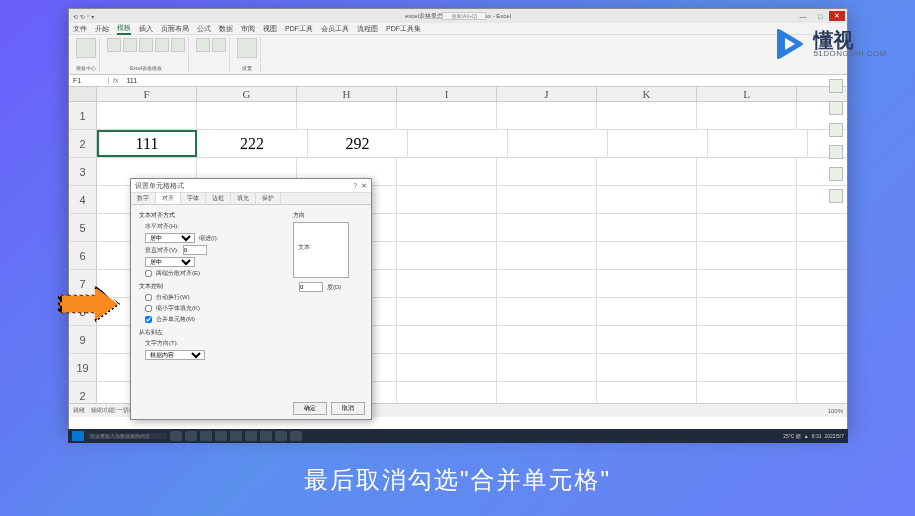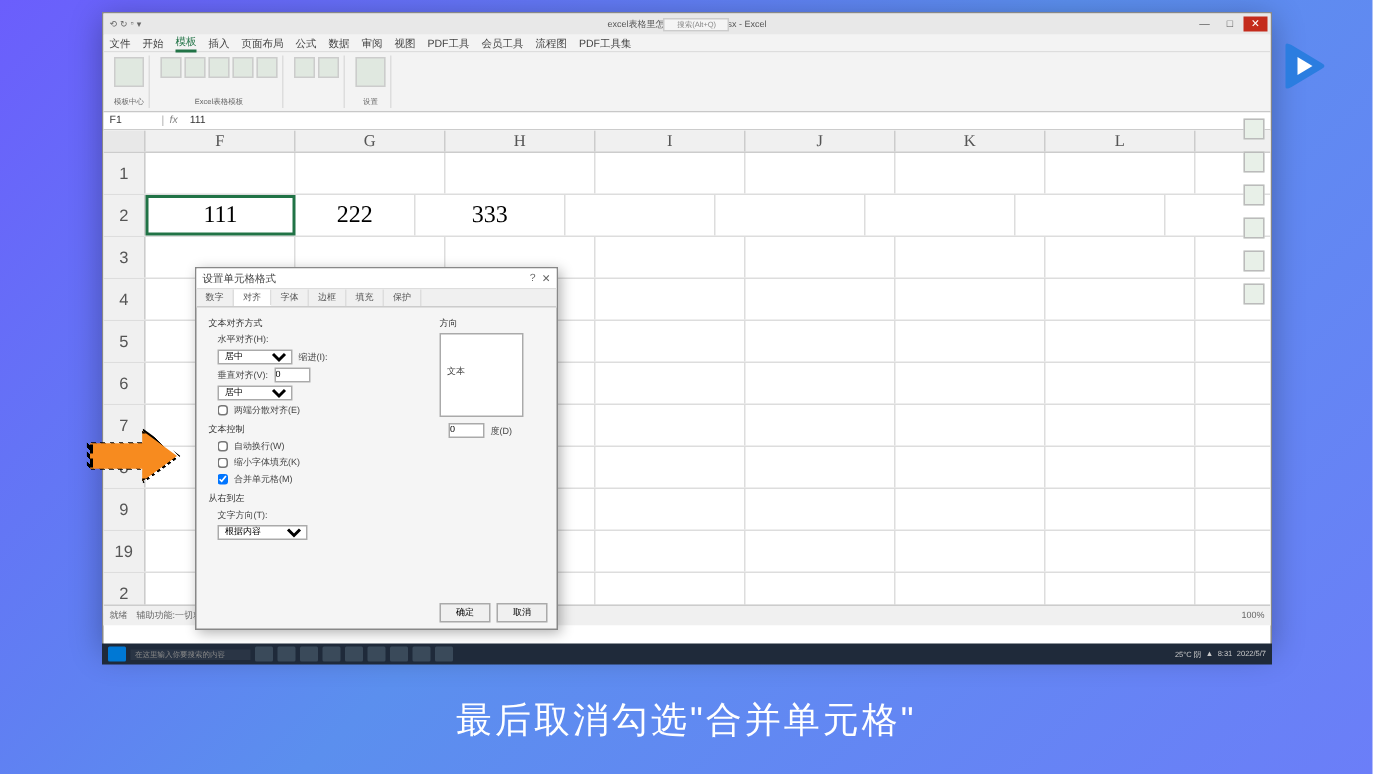--- a/index.html
+++ b/index.html
@@ -163,22 +163,22 @@
           <div class="cell" style="width: 100px;"></div>
           <div class="cell" style="width: 100px;"></div>
           <div class="cell" style="width: 100px;"></div>
           <div class="cell" style="width: 100px;"></div>
           <div class="cell" style="width: 100px;"></div>
           <div class="cell" style="width: 100px;"></div>
         </div>
         <div class="row">
           <div class="row-h">2</div>
           <div class="cell sel" style="width: 100px;">111</div>
-          <div class="cell" style="width: 80px;">222</div>
-          <div class="cell" style="width: 100px;">333</div>
+          <div class="cell" style="width: 111px;">222</div>
+          <div class="cell" style="width: 100px;">292</div>
           <div class="cell" style="width: 100px;"></div>
           <div class="cell" style="width: 100px;"></div>
           <div class="cell" style="width: 100px;"></div>
           <div class="cell" style="width: 100px;"></div>
         </div>
         <div class="row">
           <div class="row-h">3</div>
           <div class="cell" style="width: 100px;"></div>
           <div class="cell" style="width: 100px;"></div>
           <div class="cell" style="width: 100px;"></div>
@@ -394,13 +394,17 @@
 
 <div class="subtitle">最后取消勾选"合并单元格"</div>
 
 <div class="logo">
   <div class="logo-icon">
     <svg viewBox="0 0 36 36">
         <path d="M6 4 L6 32 Q6 34 10 32 L30 20 Q34 18 30 16 L10 4 Q6 2 6 4 Z" fill="#2b7de0"></path>
         <path d="M14 12 L14 24 L24 18 Z" fill="#fff"></path>
       </svg>
   </div>
+  <div class="logo-text">
+    <span class="cn">懂视</span>
+    <span class="en">51DONGSHI.COM</span>
+  </div>
 </div>
 
 </body></html>

